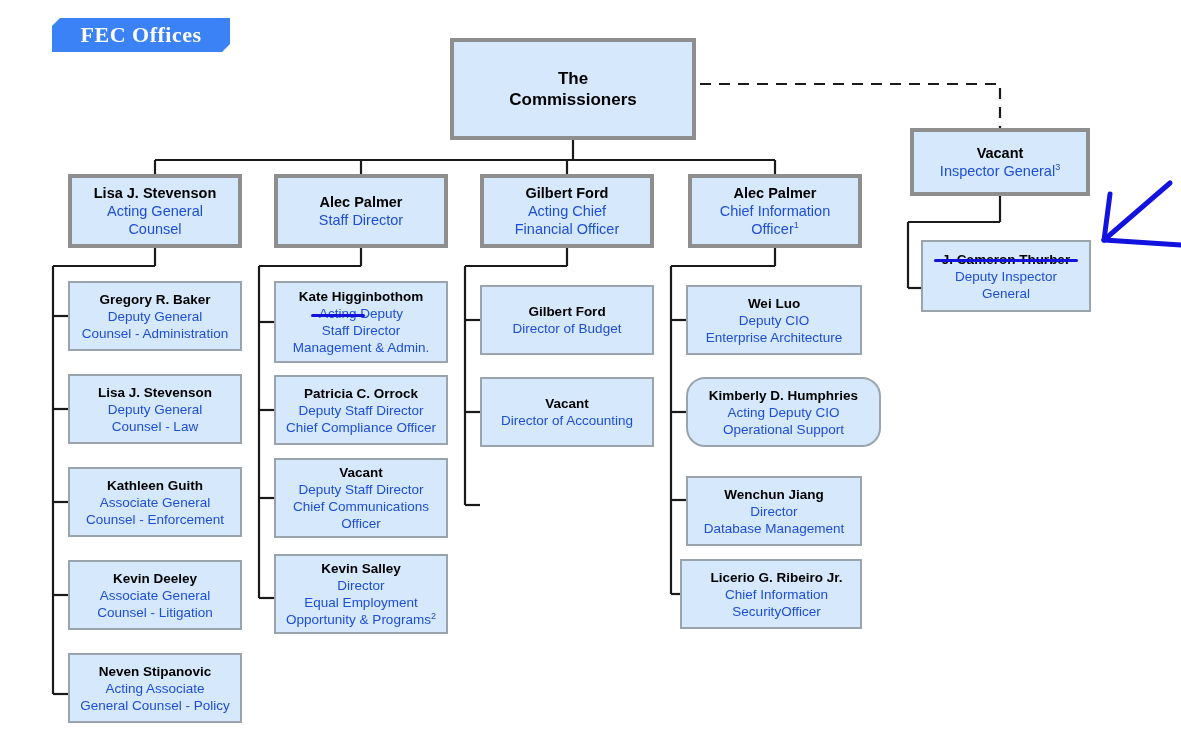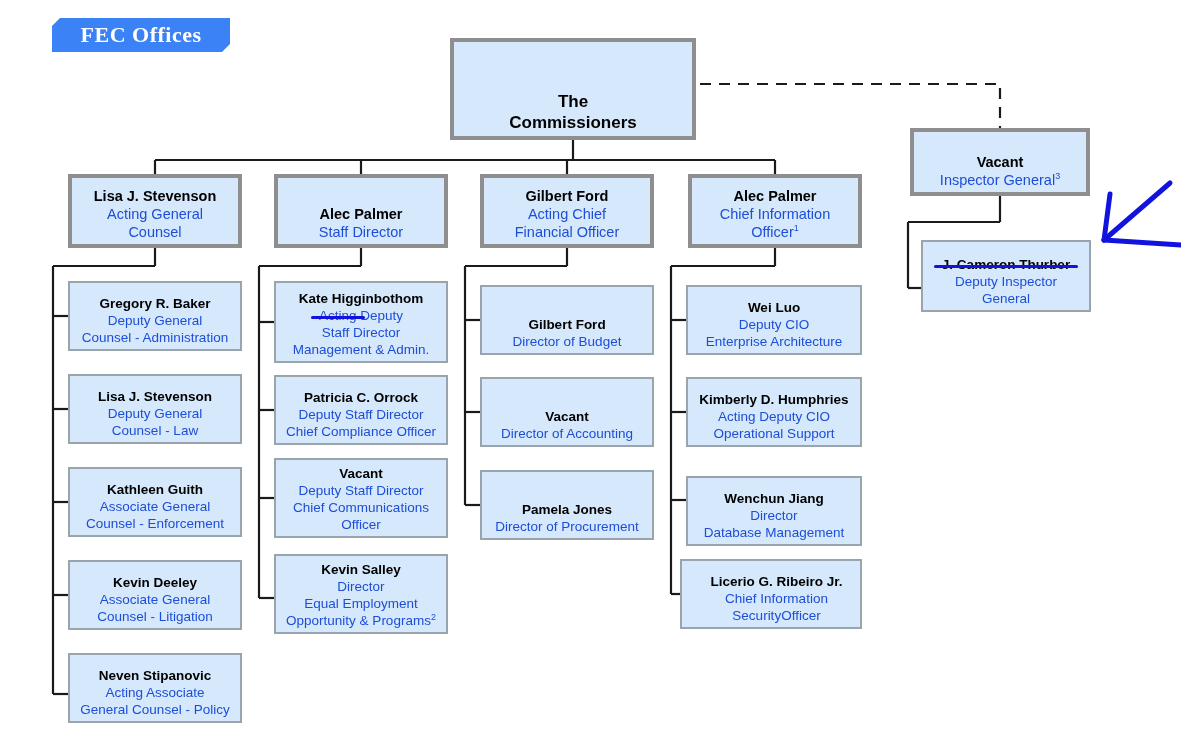--- a/index.html
+++ b/index.html
@@ -49,21 +49,21 @@
   }
 
   
   .node {
     position: absolute;
     box-sizing: border-box;
     background: #d6e8fb;
     display: flex;
     flex-direction: column;
     align-items: center;
-    justify-content: flex-end;
+    justify-content: center;
     text-align: center;
     padding: 3px 5px;
   }
   .node.thick {
     border: 4px solid #8e8e8e;
   }
   .node.thin {
     border: 2px solid #9aa4ad;
   }
   .node .nm {
@@ -265,32 +265,28 @@
   <div class="node thin lvl3" style="left:480px; top:285px; width:174px; height:70px;">
     <div class="nm">Gilbert Ford</div>
     <div class="ttl">Director of Budget</div>
   </div>
 
   <div class="node thin lvl3" style="left:480px; top:377px; width:174px; height:70px;">
     <div class="nm">Vacant</div>
     <div class="ttl">Director of Accounting</div>
   </div>
 
-  <div class="node thin lvl3" style="left:480px; top:470px; width:174px; height:70px;">
-    <div class="nm">Pamela Jones</div>
-    <div class="ttl">Director of Procurement</div>
-  </div>
 
   <div class="node thin lvl3" style="left:686px; top:285px; width:176px; height:70px;">
     <div class="nm">Wei Luo</div>
     <div class="ttl">Deputy CIO</div>
     <div class="ttl">Enterprise Architecture</div>
   </div>
 
-  <div class="node thin lvl3" style="left:686px; top:377px; width:176px; height:70px;">
+  <div class="node thin lvl3" style="left:686px; top:377px; width:195px; height:70px;border-radius:19px;">
     <div class="nm">Kimberly D. Humphries</div>
     <div class="ttl">Acting Deputy CIO</div>
     <div class="ttl">Operational Support</div>
   </div>
 
   <div class="node thin lvl3" style="left:686px; top:476px; width:176px; height:70px;">
     <div class="nm">Wenchun Jiang</div>
     <div class="ttl">Director</div>
     <div class="ttl">Database Management</div>
   </div>

